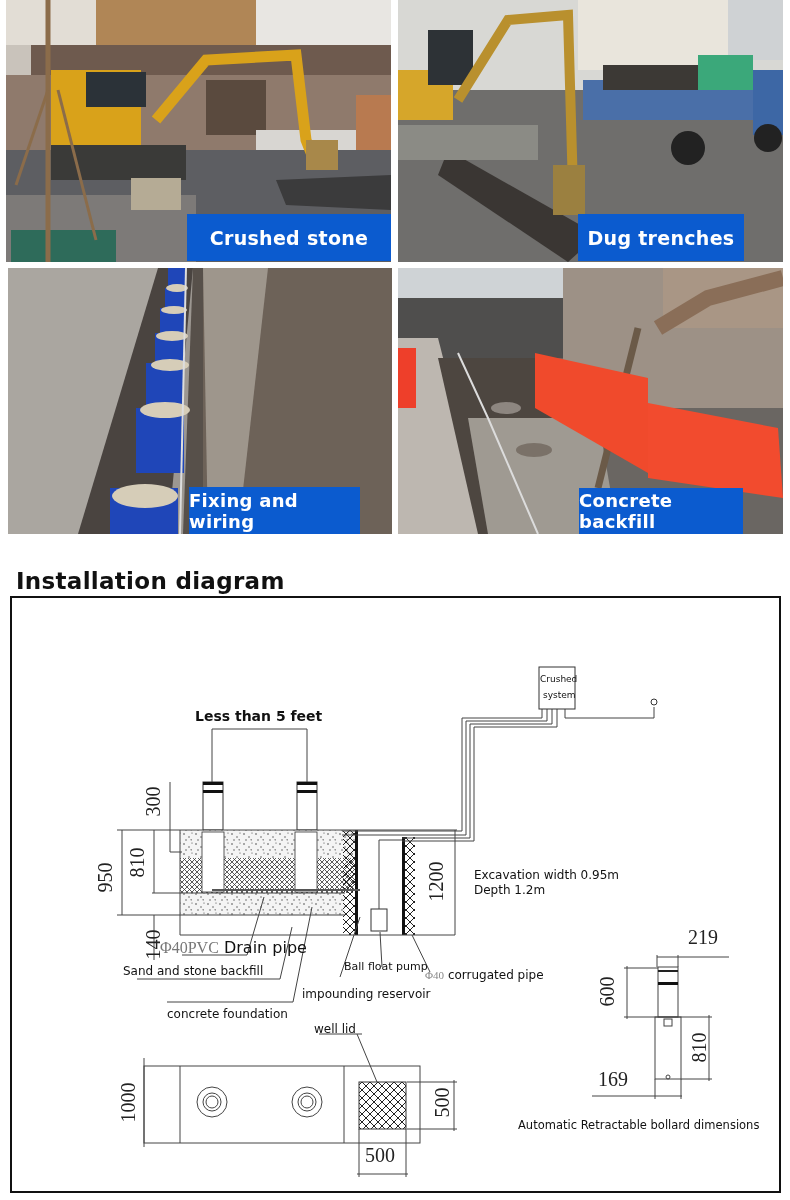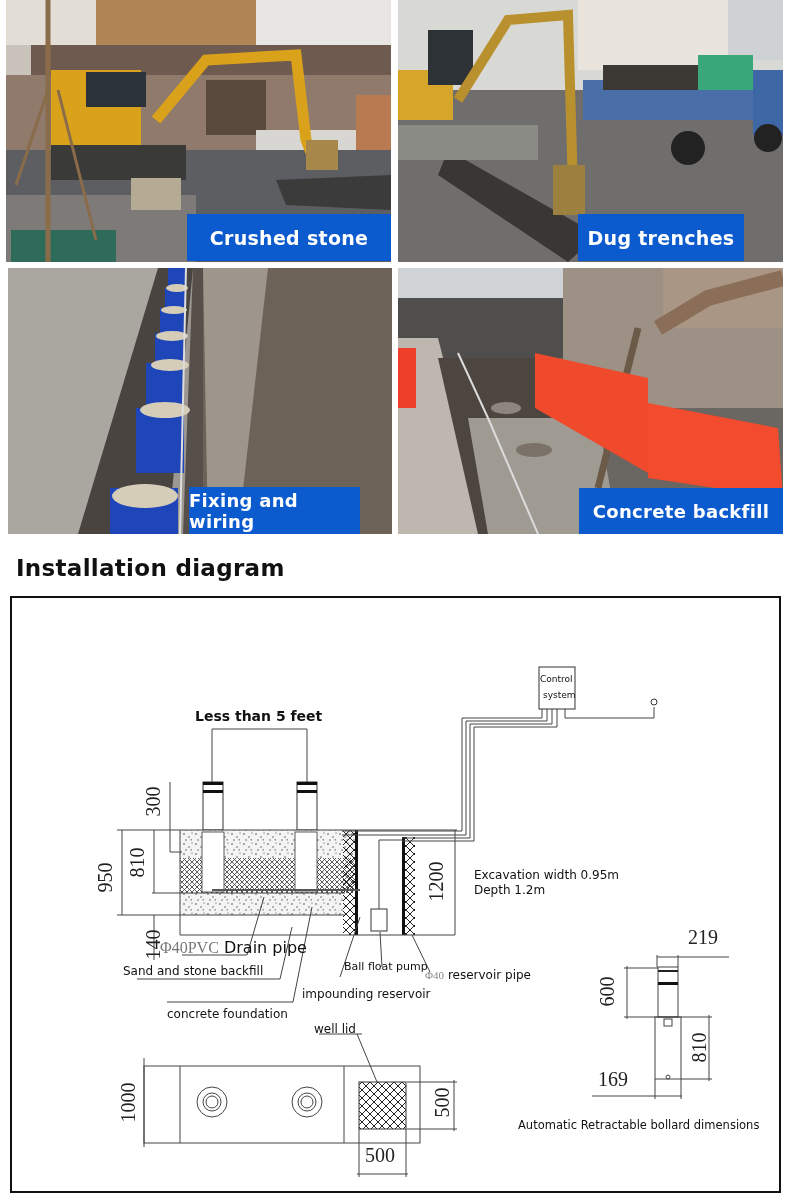--- a/index.html
+++ b/index.html
@@ -1,20 +1,20 @@
 <!DOCTYPE html>
 <html><head>
   <meta charset="utf-8">
   <style>
     * { box-sizing: border-box; margin: 0; padding: 0; }
     body { width: 790px; height: 1200px; background: #ffffff; position: relative; overflow: hidden; font-family: "Liberation Sans", sans-serif; }
     .photo { position: absolute; overflow: hidden; }
     .photo svg { position: absolute; left: 0; top: 0; }
     .caption { position: absolute; background: #0b5bcf; color: #ffffff; font-family: "DejaVu Sans", sans-serif; font-weight: bold; font-size: 19px; display: flex; align-items: center; justify-content: center; letter-spacing: 0.3px; }
-    .section-title { position: absolute; left: 16px; top: 555px; font-family: "DejaVu Sans", sans-serif; font-weight: bold; font-size: 23px; color: #111; letter-spacing: 0.3px; }
+    .section-title { position: absolute; left: 16px; top: 568px; font-family: "DejaVu Sans", sans-serif; font-weight: bold; font-size: 23px; color: #111; letter-spacing: 0.3px; }
     .diagram-frame { position: absolute; left: 10px; top: 596px; width: 771px; height: 597px; border: 2px solid #111; background: #fff; }
     .diagram-frame svg { position: absolute; left: 0; top: 0; }
     .lbl { position: absolute; font-family: "DejaVu Sans", sans-serif; font-size: 12px; color: #111; white-space: nowrap; }
     .dim { position: absolute; font-family: "Liberation Serif", serif; font-size: 20px; color: #222; white-space: nowrap; }
     .dim.v { transform: rotate(-90deg); transform-origin: center; }
     .bold-lbl { font-weight: bold; font-size: 14px; }
     .small-lbl { font-size: 9px; }
   </style>
 </head>
 <body>
@@ -113,21 +113,21 @@
     <rect x="265" y="0" width="120" height="60" fill="#a99685"></rect>
     <path d="M260 60 L310 30 L385 10" stroke="#8a6e58" stroke-width="16" fill="none"></path>
     <path d="M240 60 L200 220" stroke="#6b5a48" stroke-width="7" fill="none"></path>
     <path d="M137 85 L250 110 L250 205 L137 140 Z" fill="#f04a2c"></path>
     <path d="M250 135 L380 160 L385 230 L250 210 Z" fill="#f24b2e"></path>
     <rect x="0" y="80" width="18" height="60" fill="#ee3f2a"></rect>
     <ellipse cx="108" cy="140" rx="15" ry="6" fill="#8d8680"></ellipse>
     <ellipse cx="136" cy="182" rx="18" ry="7" fill="#7a7168"></ellipse>
     <path d="M60 85 L90 150 L140 266" stroke="#dcdcdc" stroke-width="2" fill="none"></path>
   </svg>
-  <div class="caption" style="left:181px;top:220px;width:204px;height:46px;font-size:18px;">Concrete backfill</div>
+  <div class="caption" style="left:181px;top:220px;width:164px;height:46px;font-size:18px;">Concrete backfill</div>
 </div>
 
 <div class="section-title">Installation diagram</div>
 
 <div class="diagram-frame">
   <svg width="771" height="597" viewBox="10 596 771 597">
     <defs>
       <pattern id="hatch" width="5" height="5" patternUnits="userSpaceOnUse">
         <path d="M0 0 L5 5 M5 0 L0 5" stroke="#333" stroke-width="0.8"></path>
       </pattern>
@@ -248,21 +248,21 @@
       <line x1="679" y1="1077" x2="679" y2="1097"></line>
       <rect x="662" y="1017" width="8" height="7"></rect>
       <circle cx="666" cy="1075" r="2"></circle>
     </g>
     <rect x="656" y="968" width="20" height="2" fill="#222"></rect>
     <rect x="656" y="980" width="20" height="3" fill="#111"></rect>
   </svg>
 
   <div class="lbl bold-lbl" style="left:183px;top:110px;">Less than 5 feet</div>
 
-  <div class="lbl small-lbl" style="left:528px;top:76px;">Control</div>
+  <div class="lbl small-lbl" style="left:528px;top:76px;">Crushed</div>
   <div class="lbl small-lbl" style="left:531px;top:92px;text-align:center;">system</div>
 
   <div class="lbl" style="left:462px;top:270px;">Excavation width 0.95m</div>
   <div class="lbl" style="left:462px;top:285px;">Depth 1.2m</div>
 
   <div class="dim v" style="left:126px;top:192px;">300</div>
   <div class="dim v" style="left:78px;top:268px;">950</div>
   <div class="dim v" style="left:110px;top:253px;">810</div>
   <div class="dim v" style="left:126px;top:335px;">140</div>
   <div class="dim v" style="left:404px;top:272px;">1200</div>
@@ -270,21 +270,21 @@
   <div class="lbl" style="left:148px;top:340px;font-size:16px;">
     <span style="color:#777;font-family:'Liberation Serif',serif;">Φ40PVC</span>
     <span>Drain pipe</span>
   </div>
   <div class="lbl" style="left:111px;top:366px;">Sand and stone backfill</div>
   <div class="lbl" style="left:155px;top:389px;margin-top:20px;">concrete foundation</div>
   <div class="lbl" style="left:290px;top:389px;">impounding reservoir</div>
   <div class="lbl" style="left:332px;top:362px;font-size:11px;">Ball float pump</div>
   <div class="lbl" style="left:413px;top:370px;">
     <span style="color:#888;font-family:'Liberation Serif',serif;font-size:11px;">Φ40</span>
-    <span>reservoir pipe</span>
+    <span>corrugated pipe</span>
   </div>
 
   <div class="lbl" style="left:302px;top:424px;">well lid</div>
   <div class="dim v" style="left:96px;top:493px;">1000</div>
   <div class="dim v" style="left:415px;top:493px;">500</div>
   <div class="dim" style="left:353px;top:546px;">500</div>
 
   <div class="dim" style="left:676px;top:328px;">219</div>
   <div class="dim v" style="left:580px;top:382px;">600</div>
   <div class="dim v" style="left:672px;top:438px;">810</div>

